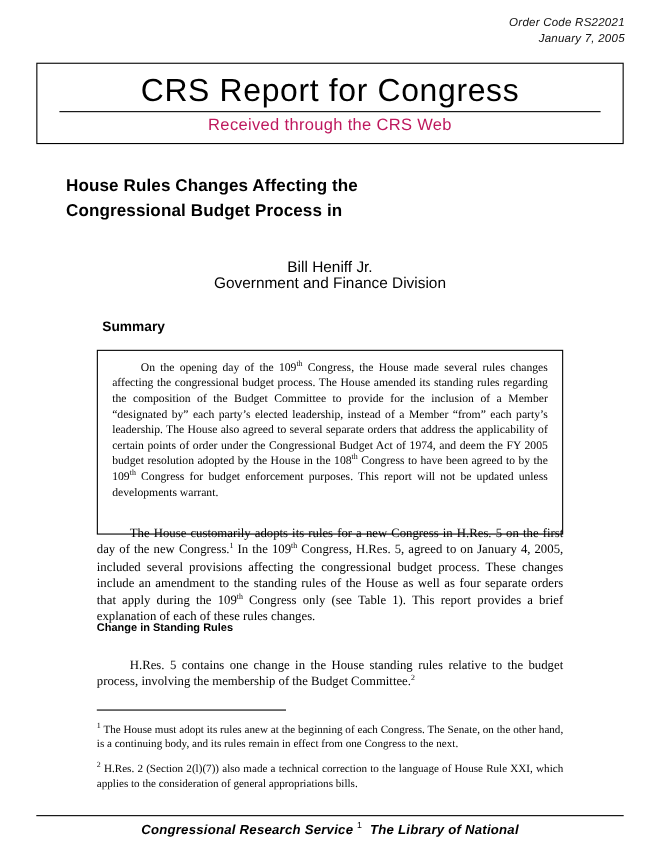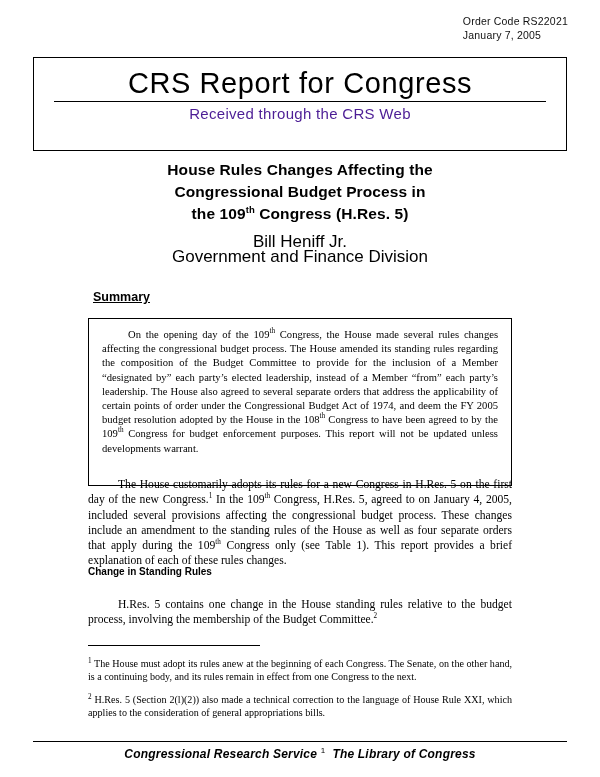--- a/index.html
+++ b/index.html
@@ -15,34 +15,36 @@
     overflow: hidden;
     font-family: "Liberation Serif", "DejaVu Serif", serif;
     color: #000000;
   }
 
   
   .order-block {
     position: absolute;
     top: 14px;
     right: 32px;
+    text-align: right;
     font-family: "Liberation Sans", "DejaVu Sans", sans-serif;
     font-size: 10.5px;
     line-height: 14px;
     color: #111;
     letter-spacing: 0.2px;
+    font-style: italic;
   }
 
   
   .masthead {
     position: absolute;
     left: 33px;
     top: 57px;
     width: 534px;
-    height: 94px;
+    height: 74px;
     border: 1.5px solid #000;
     box-sizing: border-box;
     background: #fff;
   }
   .masthead-title {
     font-family: "Liberation Sans", "DejaVu Sans", sans-serif;
     font-size: 29px;
     font-weight: 400;
     text-align: center;
     letter-spacing: 0.6px;
@@ -54,63 +56,61 @@
     width: 492px;
     margin: 1px auto 0 auto;
     border-top: 1.3px solid #000;
   }
   .masthead-sub {
     font-family: "Liberation Sans", "DejaVu Sans", sans-serif;
     font-size: 15px;
     text-align: center;
     margin-top: 3px;
     letter-spacing: 0.3px;
-    color: #4c1d95;
+    color: #be185d;
   }
 
   
   .doc-title {
     position: absolute;
     left: 60px;
     top: 159px;
     width: 480px;
-    text-align: center;
     font-family: "Liberation Sans", "DejaVu Sans", sans-serif;
     font-weight: bold;
     font-size: 15.5px;
     line-height: 22px;
     letter-spacing: 0.1px;
   }
   .doc-title sup {
     font-size: 9.5px;
     vertical-align: super;
     line-height: 0;
   }
 
   
   .byline {
     position: absolute;
     left: 60px;
     top: 235px;
     width: 480px;
     text-align: center;
     font-family: "Liberation Sans", "DejaVu Sans", sans-serif;
-    font-size: 17px;
+    font-size: 14px;
     line-height: 14.5px;
   }
 
   
   .summary-heading {
     position: absolute;
     left: 93px;
     top: 290px;
     font-family: "Liberation Sans", "DejaVu Sans", sans-serif;
     font-weight: bold;
     font-size: 12.5px;
-    text-decoration: underline;
   }
 
   
   .summary-box {
     position: absolute;
     left: 88px;
     top: 318px;
     width: 424px;
     height: 168px;
     border: 1.2px solid #000;
@@ -215,21 +215,20 @@
 
   <div class="masthead">
     <div class="masthead-title">CRS Report for Congress</div>
     <div class="masthead-rule"></div>
     <div class="masthead-sub">Received through the CRS Web</div>
   </div>
 
   <div class="doc-title">
     <div>House Rules Changes Affecting the</div>
     <div>Congressional Budget Process in</div>
-    <div><span>the 109</span><sup>th</sup><span> Congress (H.Res. 5)</span></div>
   </div>
 
   <div class="byline">
     <div>Bill Heniff Jr.</div>
     <div>Government and Finance Division</div>
   </div>
 
   <div class="summary-heading">Summary</div>
 
   <div class="summary-box">
@@ -239,20 +238,20 @@
   <p class="body-par" id="body-par-1"><span>The House customarily adopts its rules for a new Congress in H.Res. 5 on the first day of the new Congress.</span><sup>1</sup><span>  In the 109</span><sup>th</sup><span> Congress, H.Res. 5, agreed to on January 4, 2005, included several provisions affecting the congressional budget process.  These changes include an amendment to the standing rules of the House as well as four separate orders that apply during the 109</span><sup>th</sup><span> Congress only (see </span><b>Table 1</b><span>).  This report provides a brief explanation of each of these rules changes.</span></p>
 
   <div class="section-heading">Change in Standing Rules</div>
 
   <p class="body-par" id="body-par-2"><span>H.Res. 5 contains one change in the House standing rules relative to the budget process, involving the membership of the Budget Committee.</span><sup>2</sup></p>
 
   <div class="footnote-rule"></div>
 
   <div class="footnotes">
     <p class="footnote"><sup>1</sup><span> The House must adopt its rules anew at the beginning of each Congress.  The Senate, on the other hand, is a continuing body, and its rules remain in effect from one Congress to the next.</span></p>
-    <p class="footnote"><sup>2</sup><span> H.Res. 5 (Section 2(l)(2)) also made a technical correction to the language of House Rule XXI, which applies to the consideration of general appropriations bills.</span></p>
+    <p class="footnote"><sup>2</sup><span> H.Res. 2 (Section 2(l)(7)) also made a technical correction to the language of House Rule XXI, which applies to the consideration of general appropriations bills.</span></p>
   </div>
 
   <div class="footer-rule"></div>
 
-  <div class="page-footer"><span>Congressional Research Service</span> <span class="dingbat">1</span>&nbsp; <span>The Library of Congress</span></div>
+  <div class="page-footer"><span>Congressional Research Service</span> <span class="dingbat">1</span>&nbsp; <span>The Library of National</span></div>
 
 </div>
 
 </body></html>

